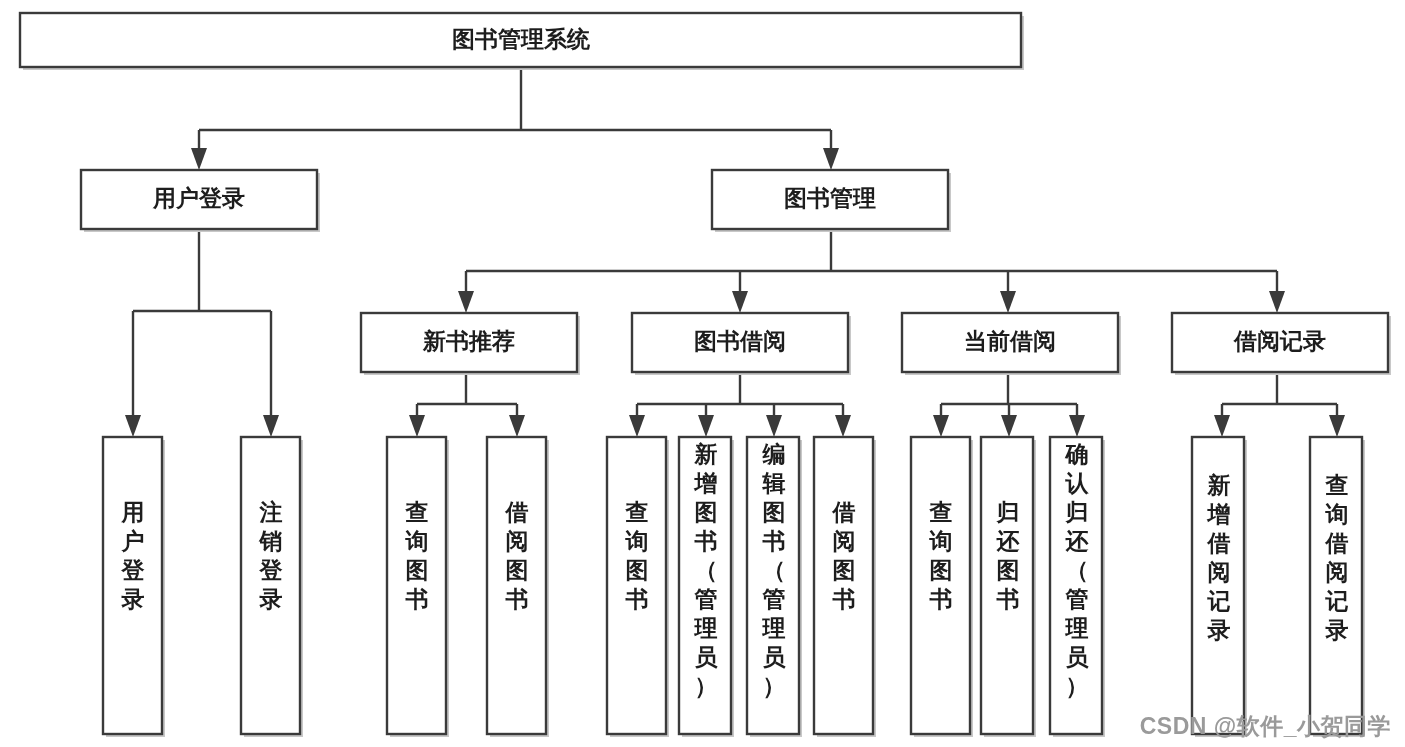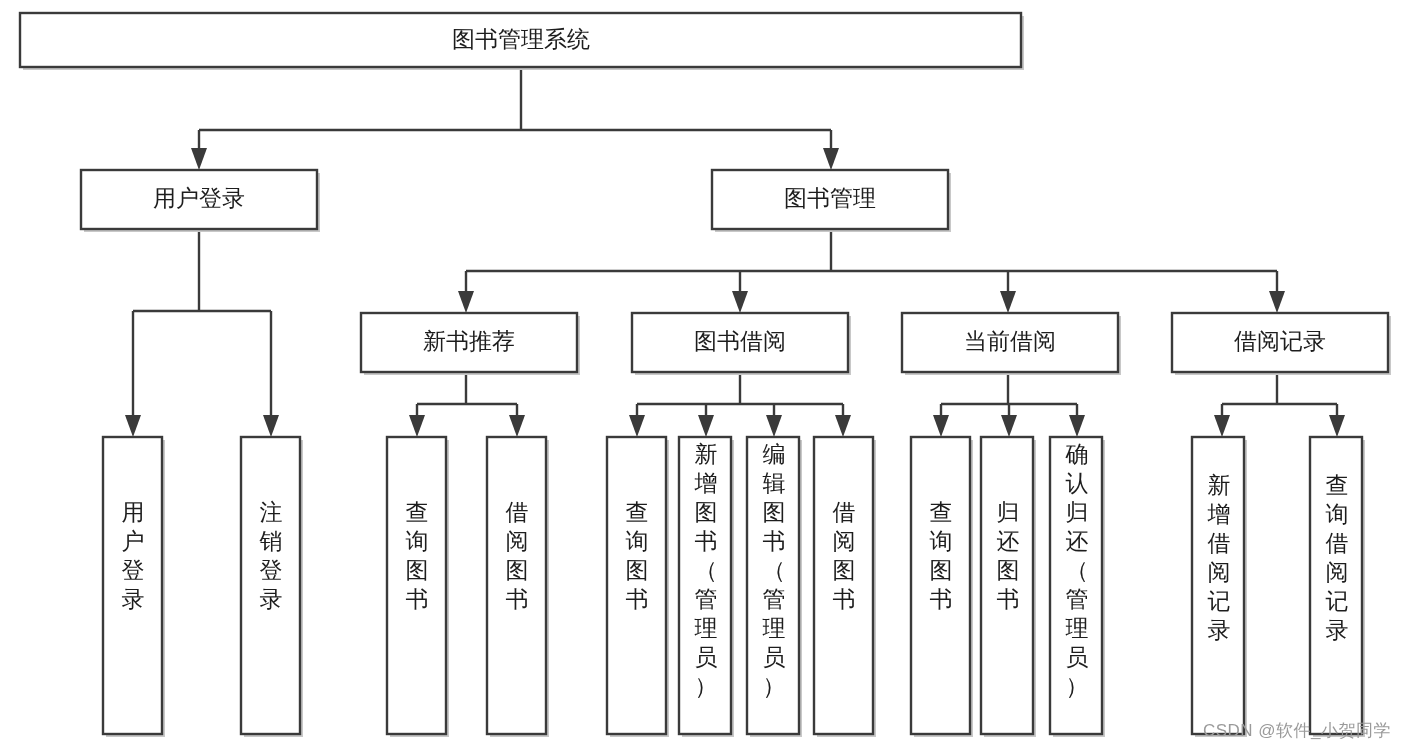--- a/index.html
+++ b/index.html
@@ -9,20 +9,21 @@
   }
   body {
     font-family: "Liberation Sans", "DejaVu Sans", sans-serif;
   }
   #diagram-root {
     position: relative;
     width: 1405px;
     height: 747px;
     background: #ffffff;
     overflow: hidden;
+    font-weight: bold;
   }
   svg.diagram-canvas {
     position: absolute;
     left: 0;
     top: 0;
     width: 1405px;
     height: 747px;
     display: block;
   }
   .node-box {
@@ -55,21 +56,21 @@
     fill: #1d1d1d;
     font-family: "Liberation Sans", "DejaVu Sans", sans-serif;
     font-size: 23px;
     text-anchor: middle;
   }
   .watermark {
     position: absolute;
     right: 14px;
     bottom: 5px;
     font-family: "Liberation Sans", "DejaVu Sans", sans-serif;
-    font-size: 17px;
+    font-size: 23px;
     color: #9a9a9a;
     letter-spacing: 0.5px;
     white-space: nowrap;
     pointer-events: none;
   }
 </style>
 </head>
 <body>
 
 <div id="diagram-root">

